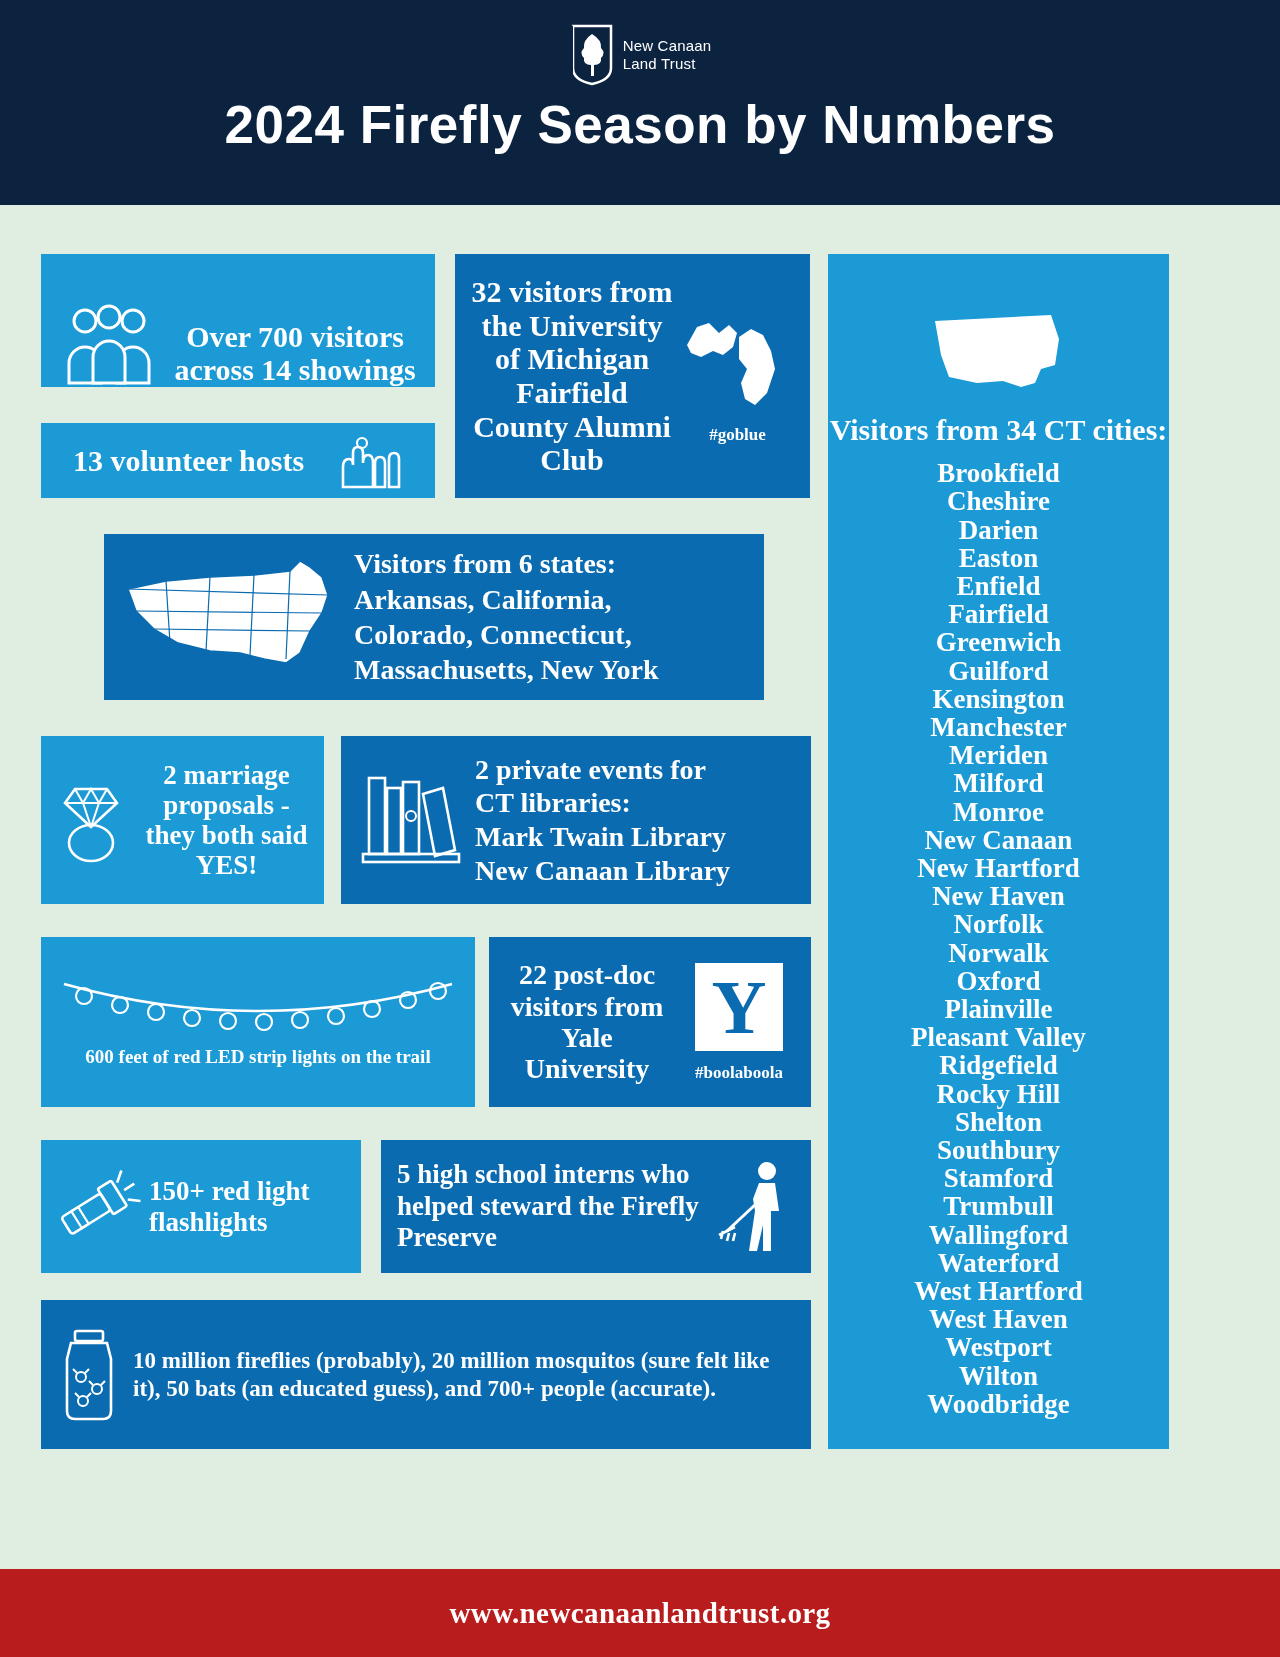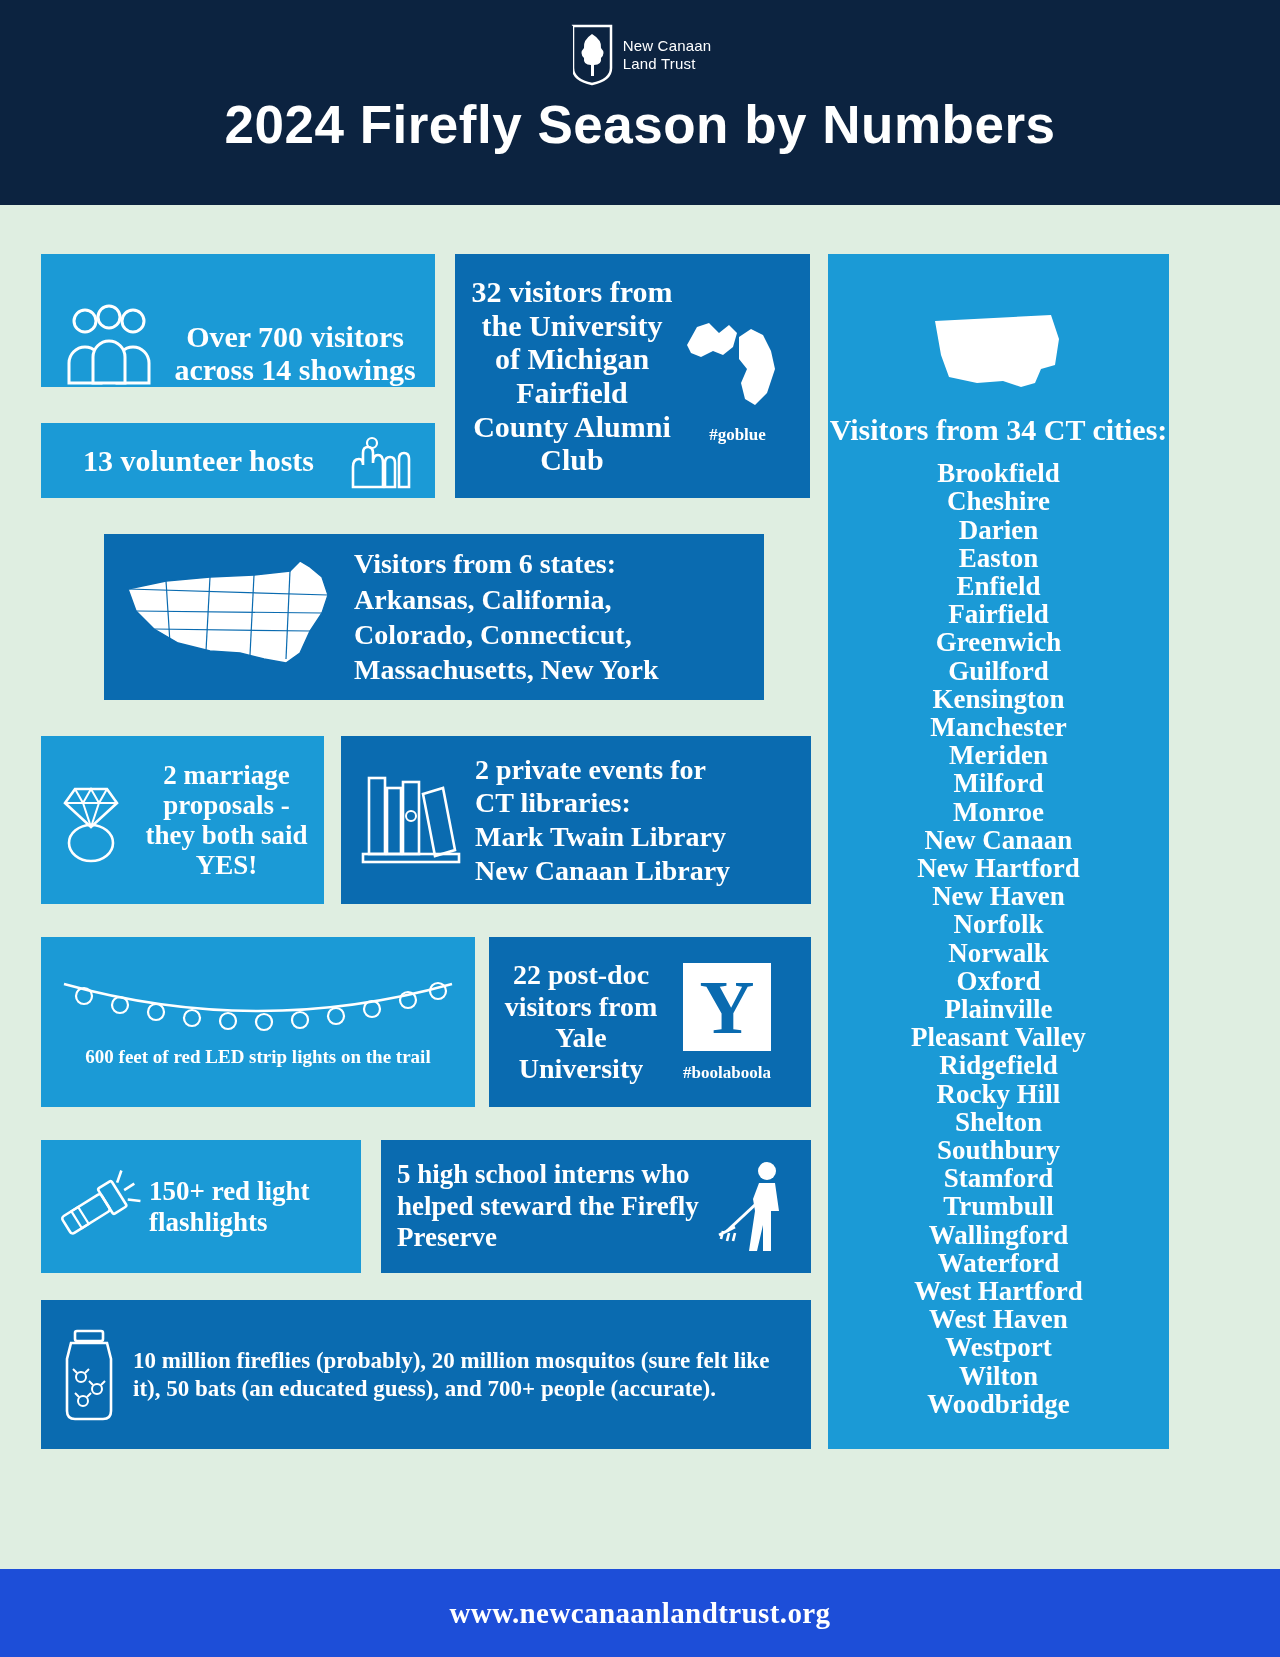--- a/index.html
+++ b/index.html
@@ -59,21 +59,21 @@
     margin-top: 8px;
     font-family: "Liberation Sans", sans-serif;
   }
 
   
   .footer {
     position: absolute;
     left: 0; bottom: 0;
     width: 1280px;
     height: 88px;
-    background: #1d4ed8;
+    background: #b91c1c;
     display: flex;
     align-items: center;
     justify-content: center;
   }
   .footer-url {
     color: #ffffff;
     font-size: 29px;
     font-weight: bold;
     letter-spacing: 0.4px;
   }
@@ -100,21 +100,21 @@
     left: 41px; top: 254px; width: 394px; height: 133px;
     padding: 0 14px 0 18px;
     gap: 10px;
     align-items: flex-end;
   }
   #card-visitors-showings .txt { font-size: 30px; text-align: center; flex: 1; }
 
   #card-volunteer-hosts {
     left: 41px; top: 423px; width: 394px; height: 75px;
     padding: 0 16px 0 22px;
-    justify-content: flex-end;
+    justify-content: center;
     gap: 27px;
   }
   #card-volunteer-hosts .txt { font-size: 30px; }
 
   #card-michigan {
     left: 455px; top: 254px; width: 355px; height: 244px;
     padding: 0 10px 0 14px;
     justify-content: flex-end;
   }
   #card-michigan .txt { font-size: 30px; text-align: center; flex: 1; line-height: 1.12; }
@@ -145,21 +145,21 @@
   #card-led {
     left: 41px; top: 937px; width: 434px; height: 170px;
     flex-direction: column;
     justify-content: center;
     padding: 0 12px;
   }
   #card-led .txt { font-size: 19px; text-align: center; margin-top: 14px; }
 
   #card-yale {
     left: 489px; top: 937px; width: 322px; height: 170px;
-    padding: 0 20px 0 10px;
+    padding: 0 8px 0 10px;
   }
   #card-yale .txt { font-size: 28px; text-align: center; flex: 1; }
   .yale-wrap { display: flex; flex-direction: column; align-items: center; width: 128px; }
 
   #card-flashlights {
     left: 41px; top: 1140px; width: 320px; height: 133px;
     padding: 0 10px 0 10px;
     gap: 6px;
   }
   #card-flashlights .txt { font-size: 27px; text-align: left; }

